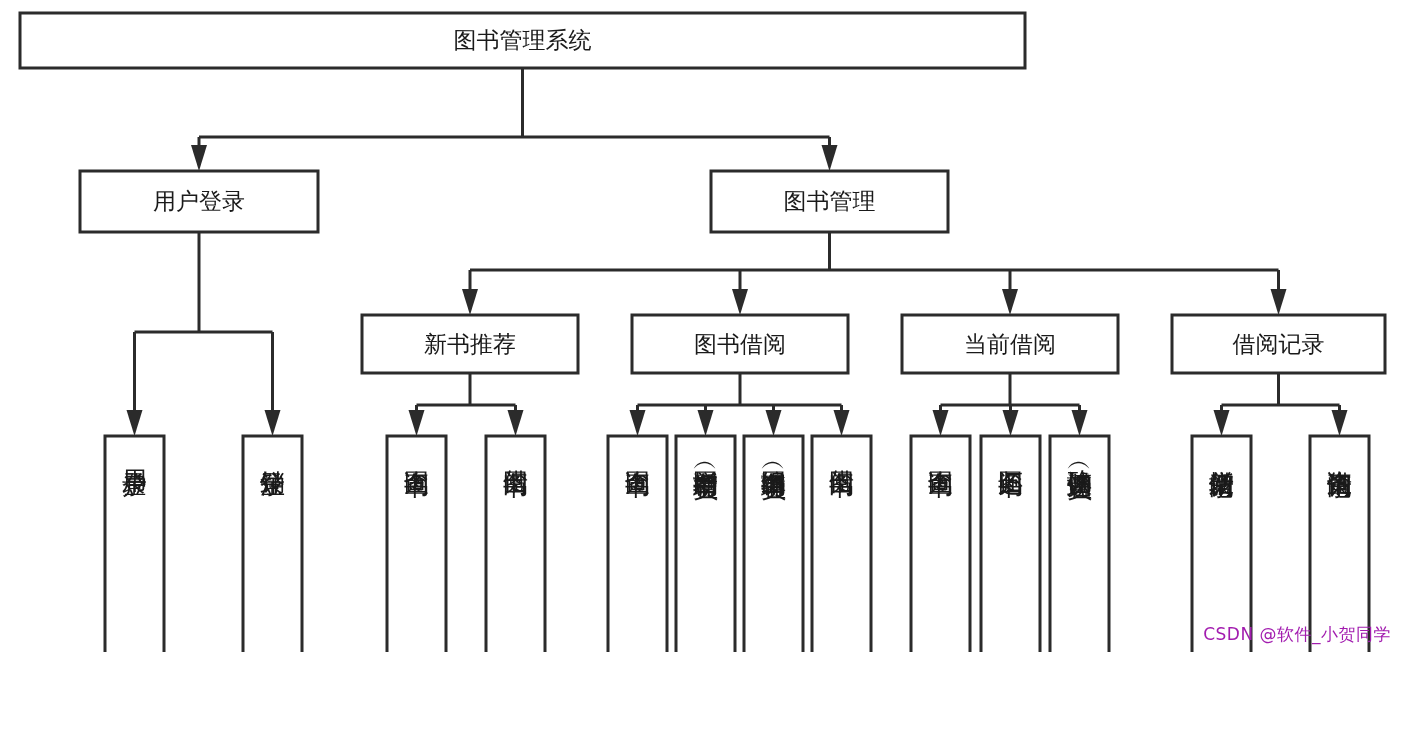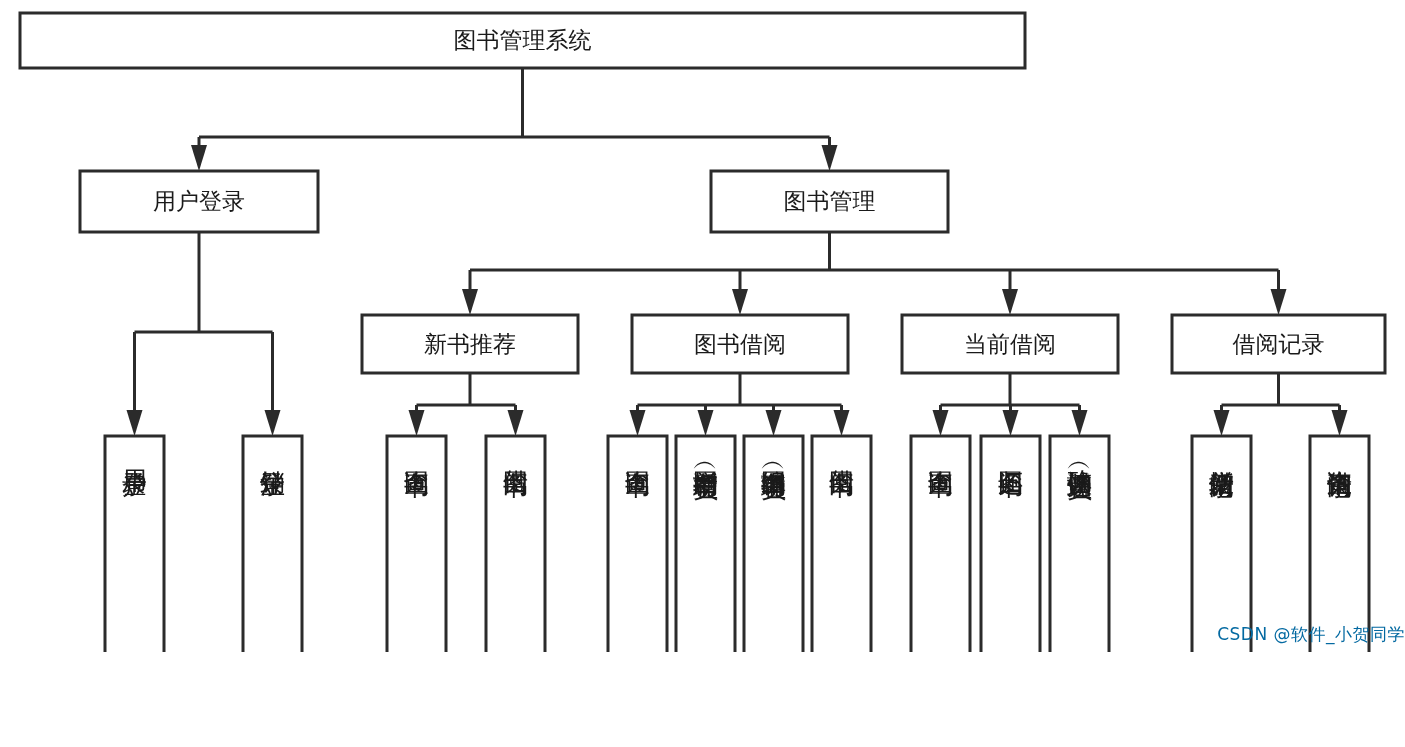--- a/index.html
+++ b/index.html
@@ -39,25 +39,25 @@
   }
   .node-label-h {
     font-family: "DejaVu Sans", "Liberation Sans", sans-serif;
     font-size: 23px;
     fill: #1a1a1a;
     text-anchor: middle;
     dominant-baseline: middle;
   }
   .watermark {
     position: absolute;
-    right: 0;
+    right: 14px;
     bottom: 6px;
     font-family: "DejaVu Sans", "Liberation Sans", sans-serif;
     font-size: 17px;
-    color: #0369a1;
+    color: #a21caf;
     letter-spacing: 0.5px;
     white-space: nowrap;
     pointer-events: none;
   }
   .vnode {
     position: absolute;
     box-sizing: border-box;
     display: flex;
     align-items: flex-start;
     justify-content: center;

